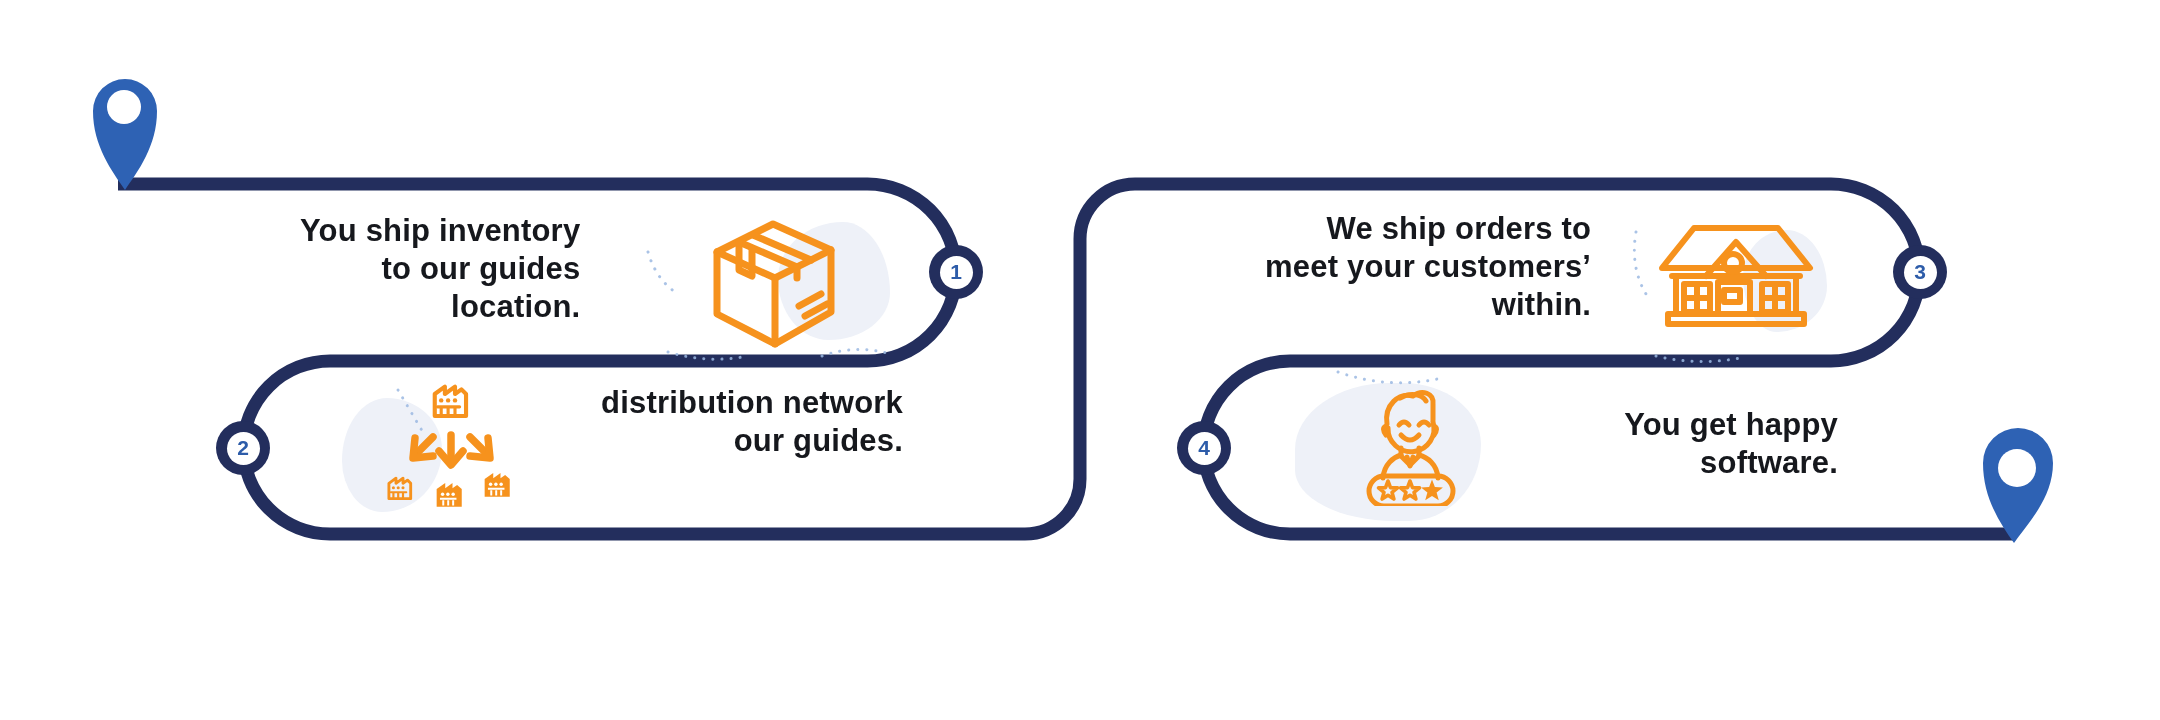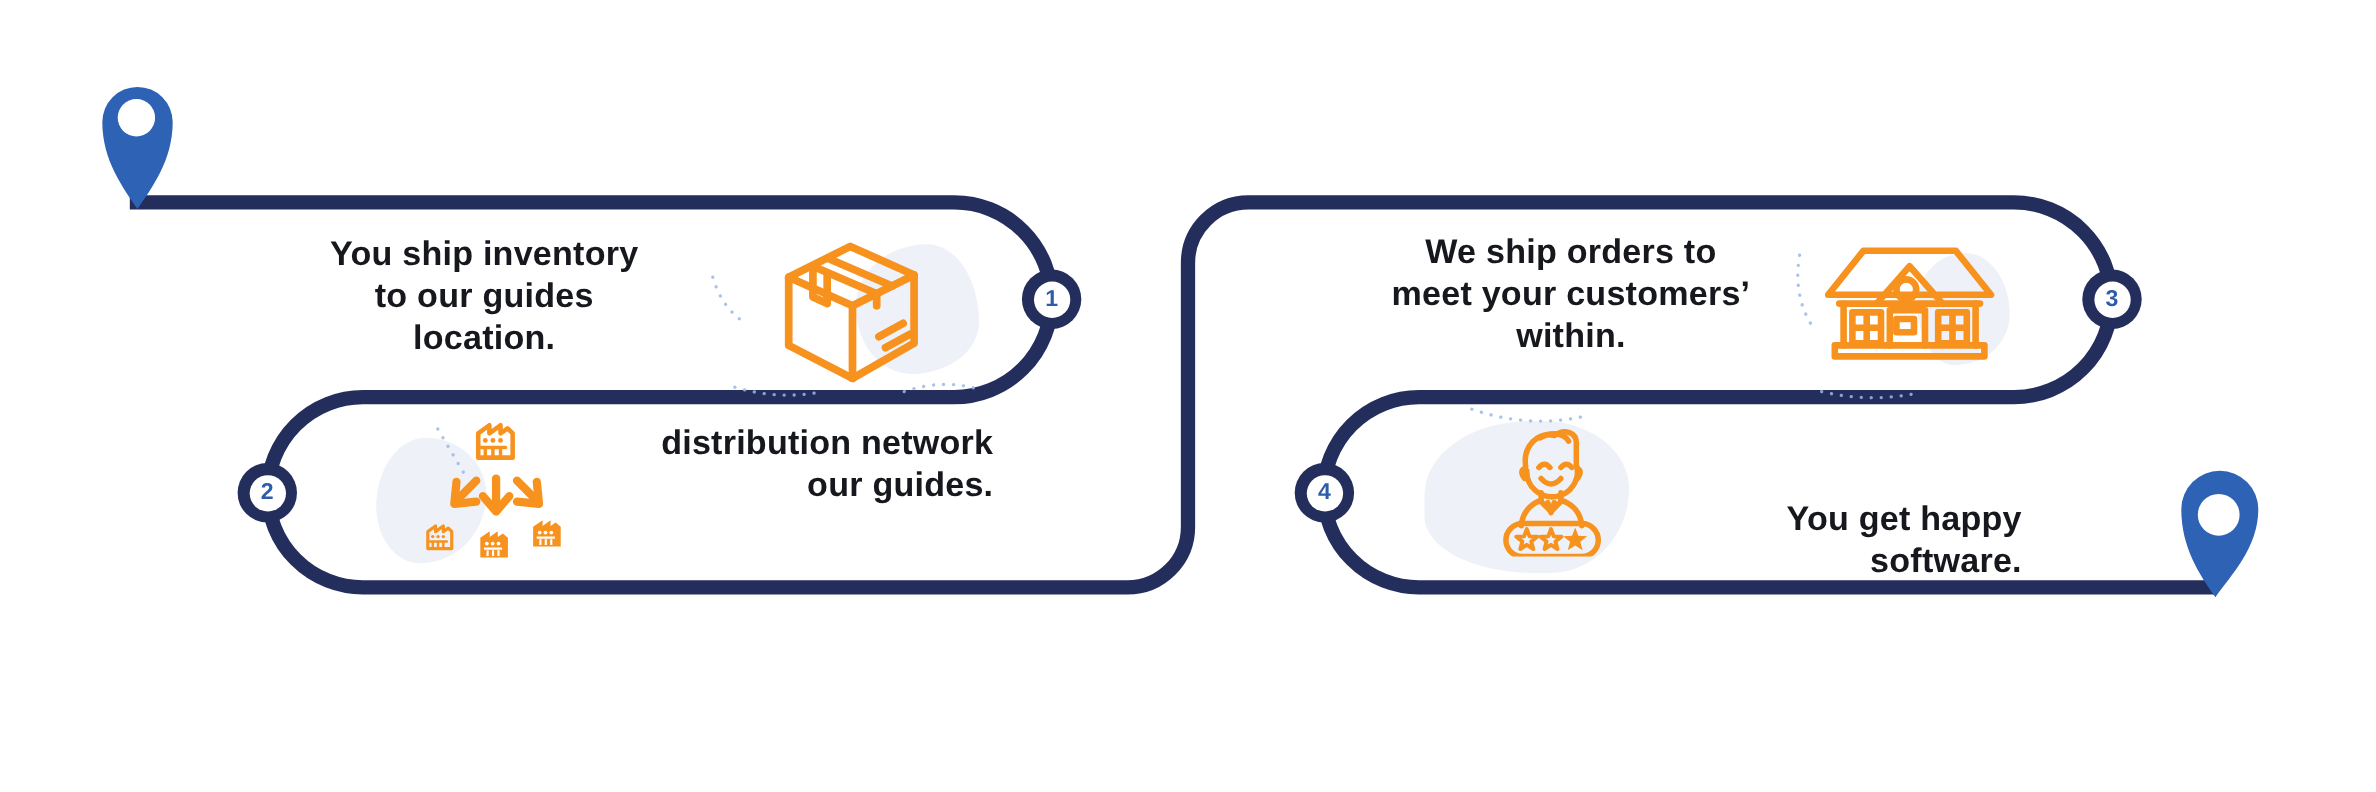--- a/index.html
+++ b/index.html
@@ -36,24 +36,24 @@
   .badge-inner{width:33px;height:33px;border-radius:50%;background:#fff;
     display:flex;align-items:center;justify-content:center;
     font-weight:bold;font-size:21px;color:var(--badge-digit-blue);}
   #badge-1{left:956px;top:272px;}
   #badge-2{left:243px;top:448px;}
   #badge-3{left:1920px;top:272px;}
   #badge-4{left:1204px;top:448px;}
   
   .step-text{position:absolute;z-index:2;font-weight:bold;font-size:31px;line-height:38px;
     color:var(--text-dark);letter-spacing:.2px;white-space:nowrap;}
-  #step1-text{left:300px;top:212px;text-align:center;}
+  #step1-text{left:300px;top:212px;text-align:right;}
   #step2-text{right:1257px;top:384px;text-align:right;}
-  #step3-text{left:1265px;top:210px;text-align:center;}
-  #step4-text{right:322px;top:406px;text-align:right;margin-top:47px;}
+  #step3-text{left:1265px;top:210px;text-align:right;}
+  #step4-text{right:322px;top:406px;text-align:right;}
   
   .icon{position:absolute;z-index:2;}
   #icon-box{left:695px;top:210px;}
   #icon-dist{left:378px;top:378px;}
   #icon-house{left:1656px;top:212px;}
   #icon-person{left:1363px;top:384px;}
   .o-stroke{fill:none;stroke:var(--icon-orange);stroke-linecap:round;stroke-linejoin:round;}
   .o-fill{fill:var(--icon-orange);stroke:none;}
   .w-fill{fill:#ffffff;stroke:none;}
 </style>

